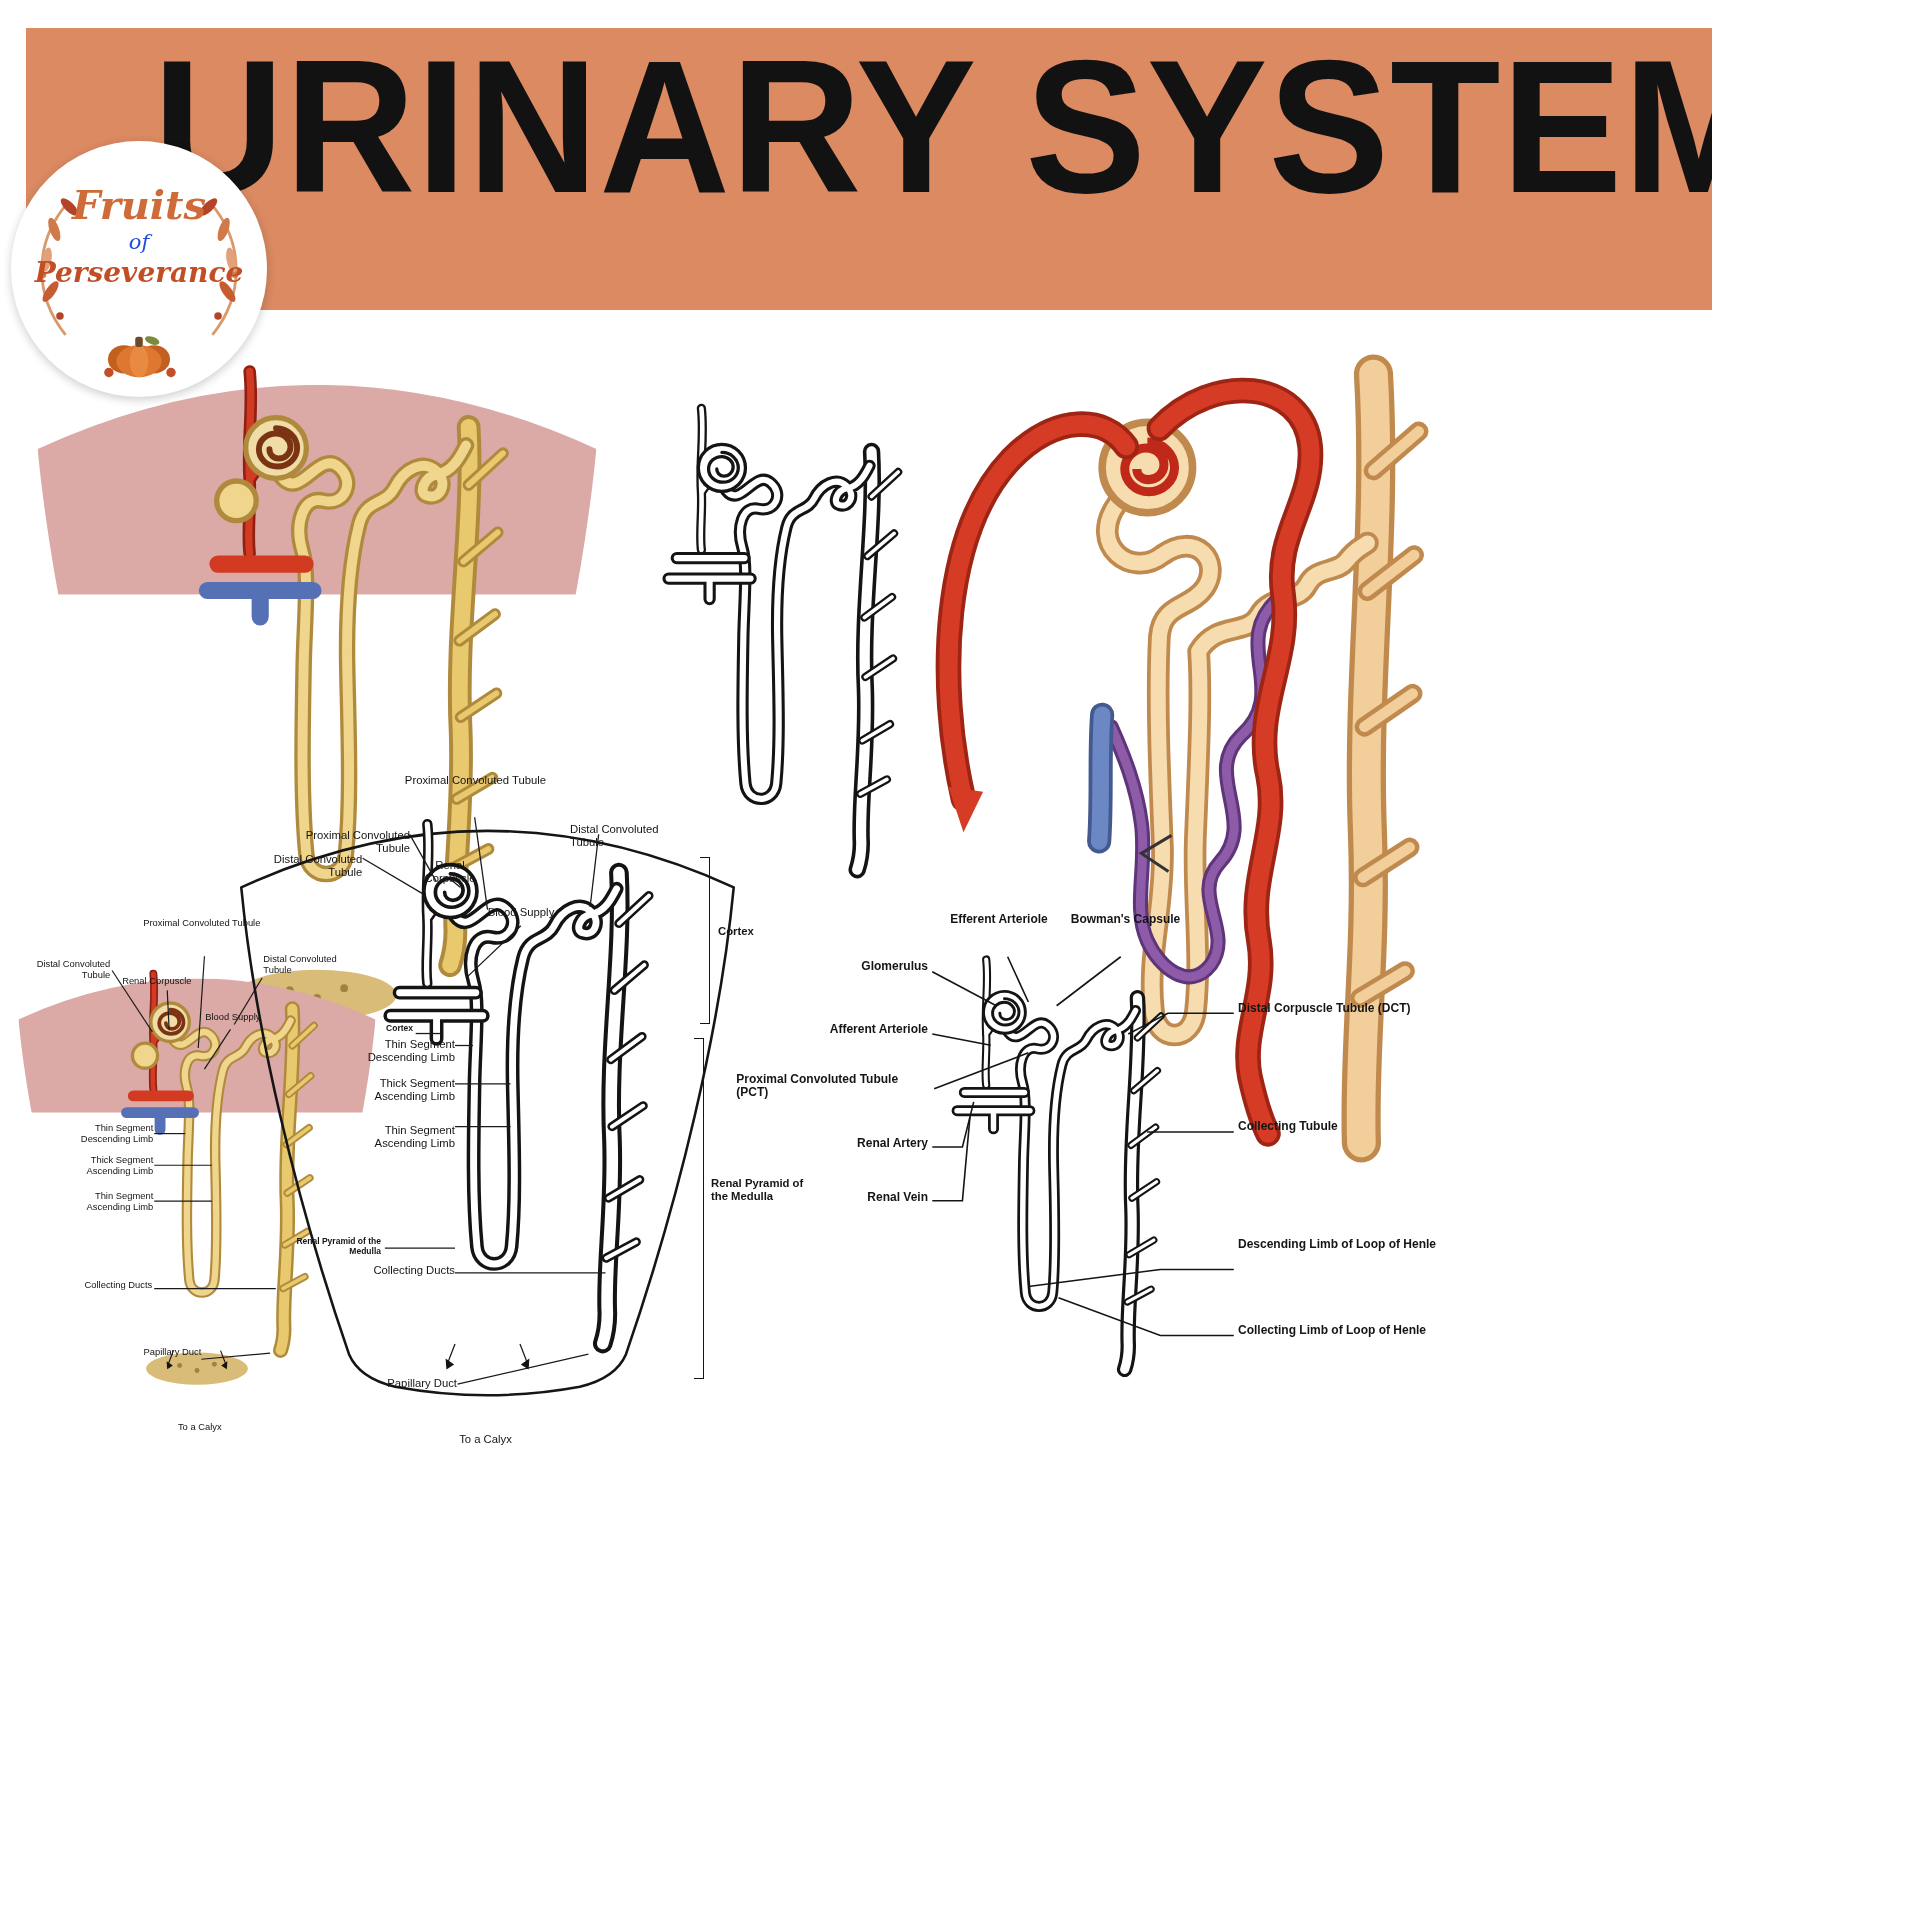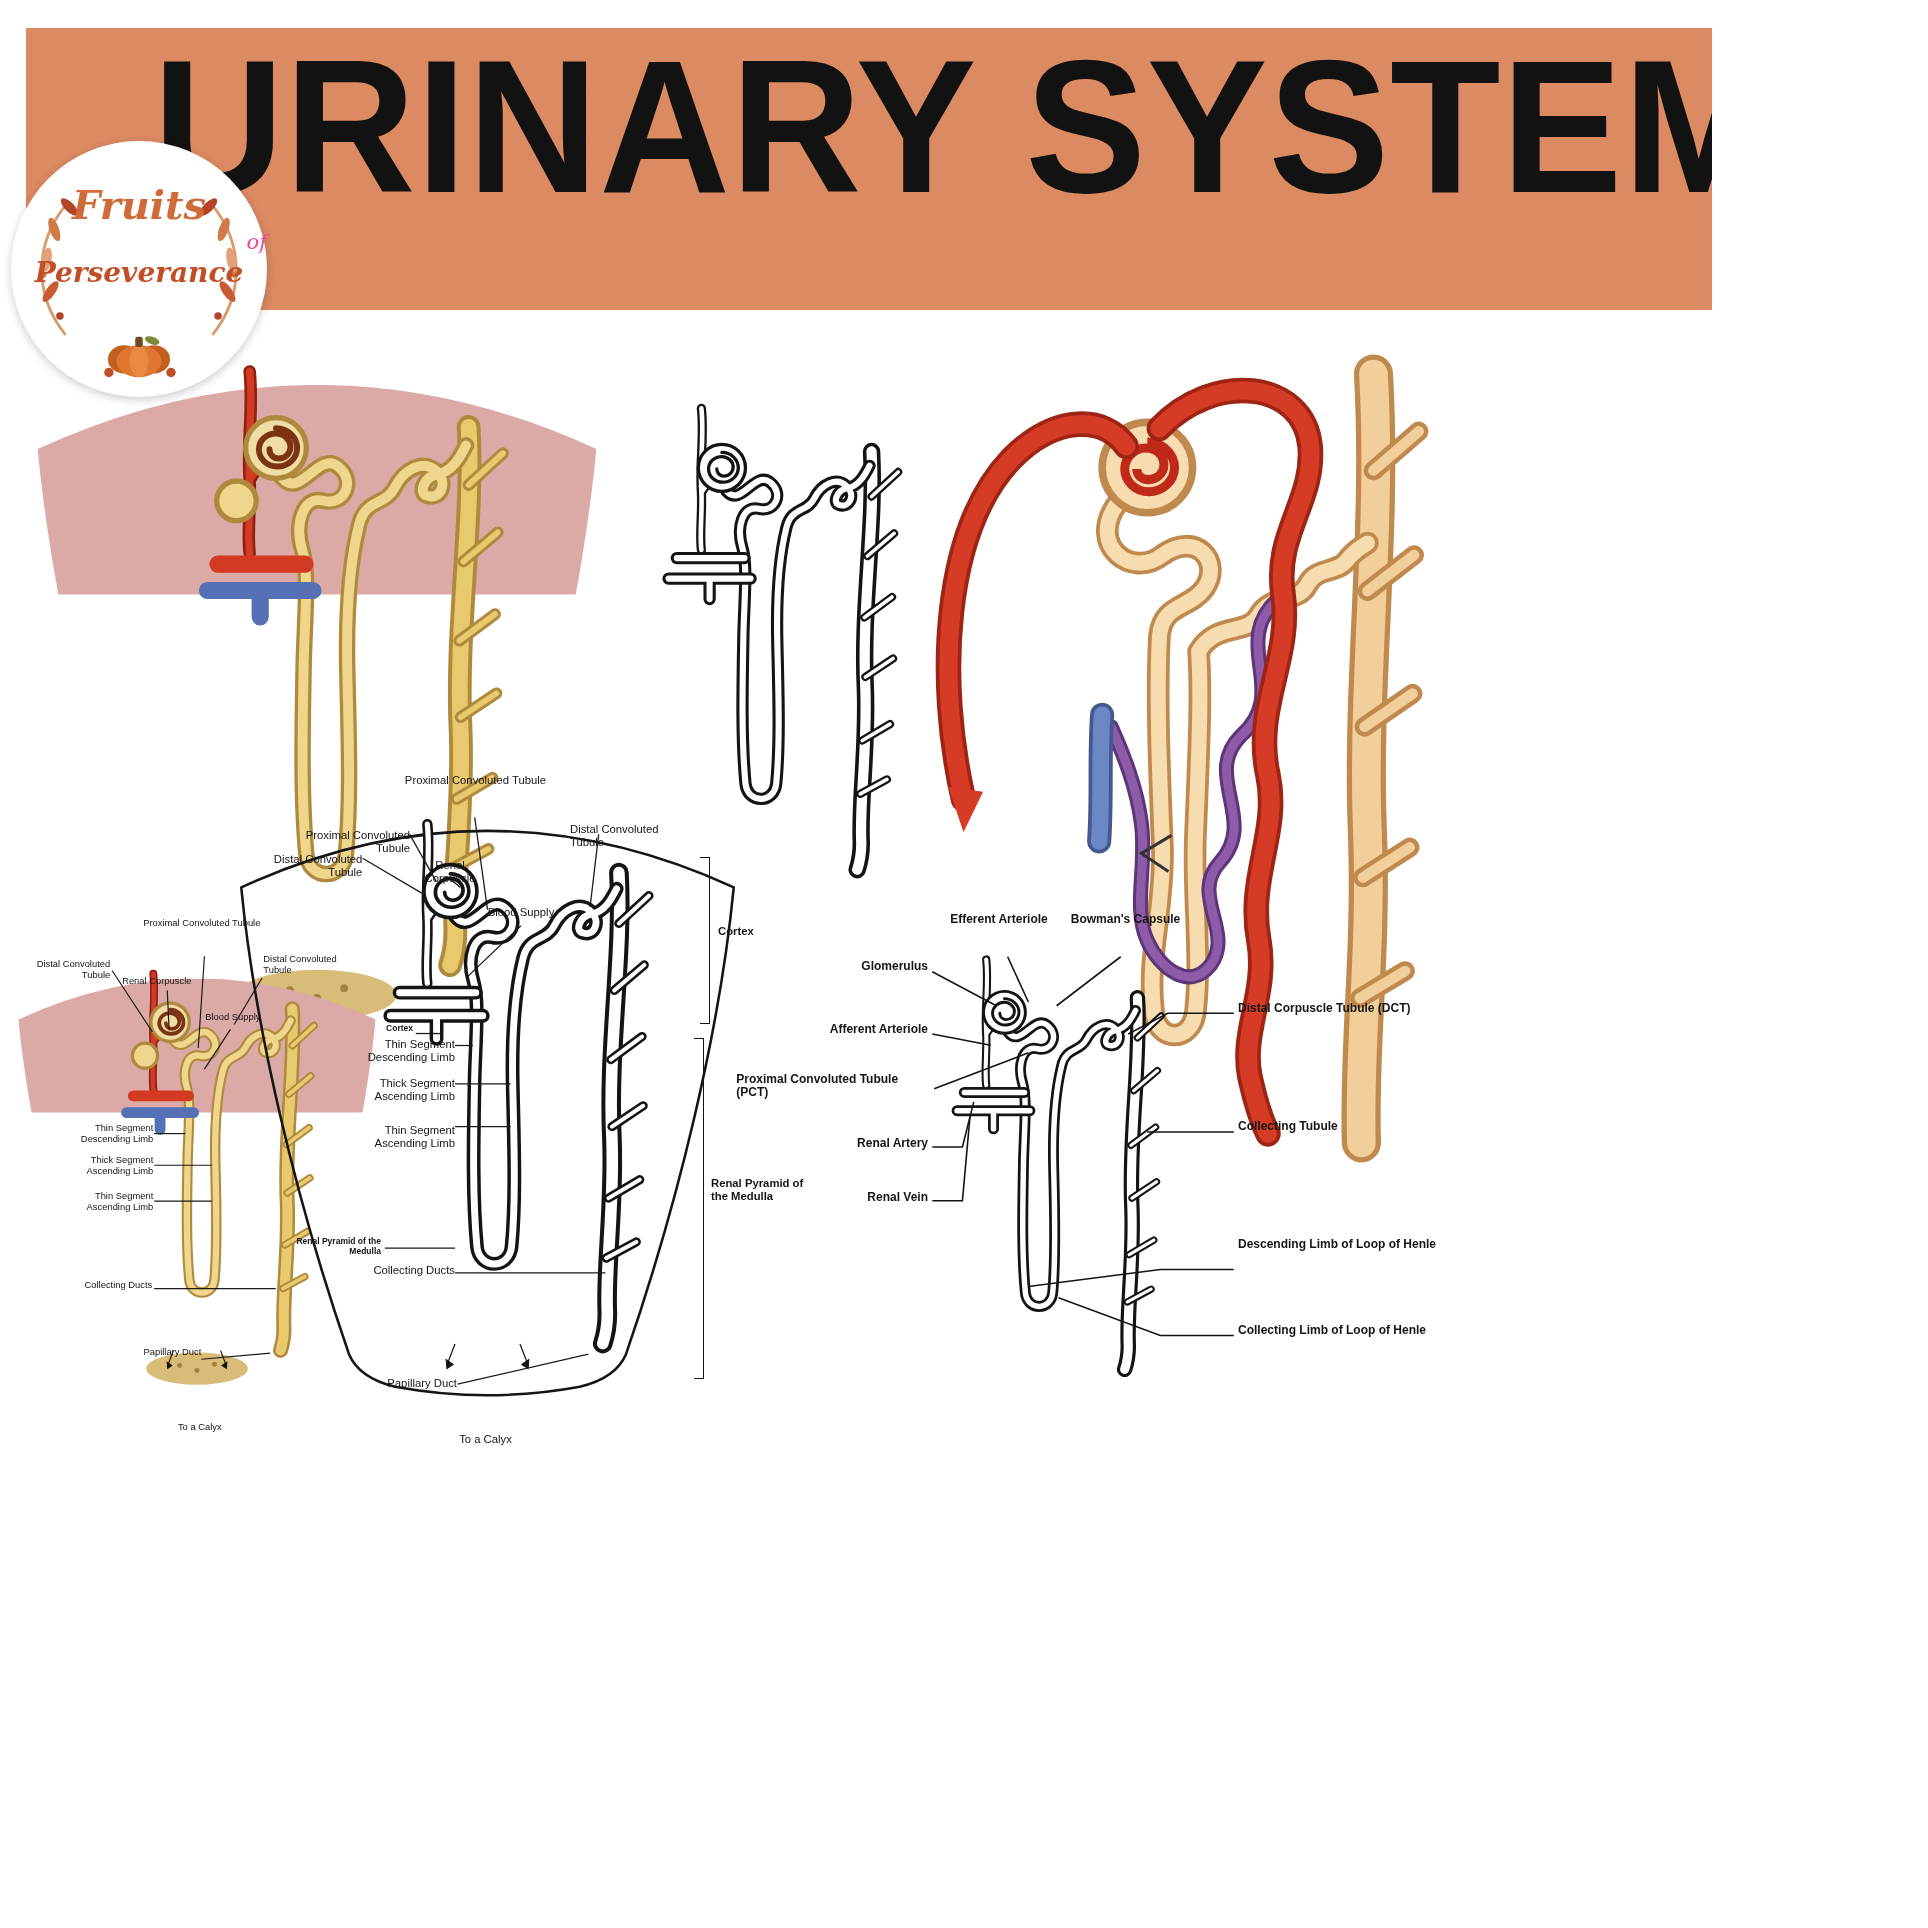--- a/index.html
+++ b/index.html
@@ -13,22 +13,22 @@
   .subtitle{position:absolute;left:282px;top:158px;width:1601px;text-align:center;
             font-family:"DejaVu Serif",serif;font-style:italic;font-weight:bold;
             font-size:149px;color:#121212;white-space:nowrap;}
 
   
   .logo{position:absolute;left:11px;top:141px;width:256px;height:256px;border-radius:50%;
         background:#fff;box-shadow:0 2.8px 9.4px rgba(0,0,0,.2);text-decoration:underline;}
   .logo svg.wreath{position:absolute;left:0;top:0;width:256px;height:256px;}
   .logo-fruits{position:absolute;top:40px;left:0;width:100%;text-align:center;
                font-family:"DejaVu Serif",serif;font-style:italic;font-weight:bold;font-size:40px;color:#CE6B39;}
-  .logo-of{position:absolute;top:89px;left:0;width:100%;text-align:right;
-           font-family:"DejaVu Serif",serif;font-style:italic;font-size:21px;color:#ec4899;}
+  .logo-of{position:absolute;top:89px;left:0;width:100%;text-align:center;
+           font-family:"DejaVu Serif",serif;font-style:italic;font-size:21px;color:#1d4ed8;}
   .logo-pers{position:absolute;top:115px;left:0;width:100%;text-align:center;
              font-family:"DejaVu Serif",serif;font-style:italic;font-weight:bold;font-size:28px;color:#C24E26;}
 
   
   .diag{position:absolute;overflow:visible;}
   .d1{left:26px;top:350px;width:582px;height:690px;}
   .d2{left:603px;top:391px;width:328px;height:494px;}
   .d3{left:918px;top:350px;width:513px;height:829px;}
   .d4{left:11.3px;top:918px;width:372px;height:537px;}
   .d5{left:231px;top:774px;width:513px;height:706px;}

